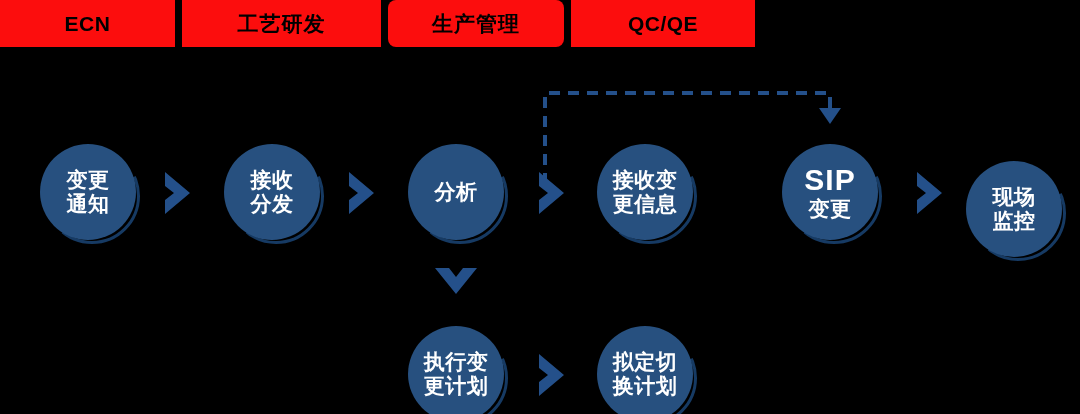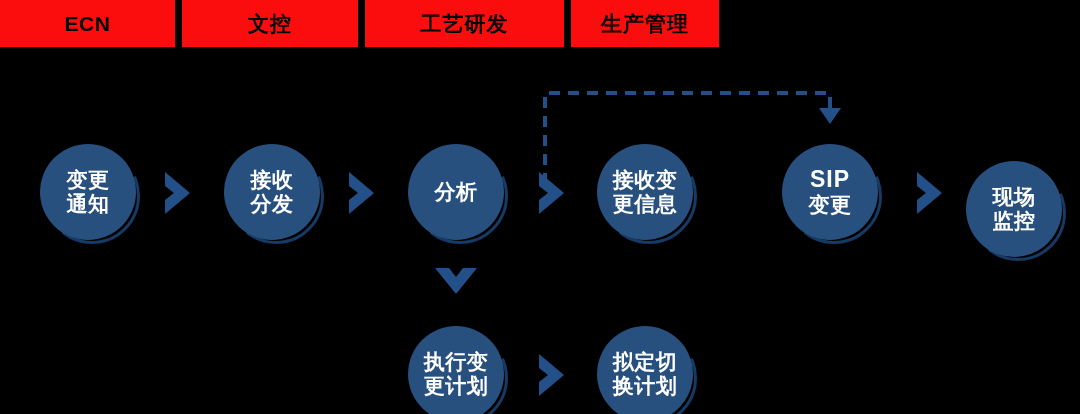--- a/index.html
+++ b/index.html
@@ -85,21 +85,21 @@
   }
   .node .disc .line {
     color: #FFFFFF;
     font-size: 21px;
     font-weight: bold;
     line-height: 1.12;
     letter-spacing: 0.5px;
     white-space: nowrap;
   }
   .node .disc .line.latin {
-    font-size: 23px;
+    font-size: 30px;
     letter-spacing: 1px;
   }
 
   
   .chev {
     position: absolute;
     width: 30px;
     height: 46px;
   }
   .chev svg { display: block; }
@@ -122,28 +122,28 @@
 </style>
 </head>
 <body>
 
 <div id="stage">
 
   <div id="header-band">
     <div class="header-cell" style="width:175px;">
       <span class="header-label latin">ECN</span>
     </div>
-    <div class="header-cell" style="width:176px;">
-      <span class="header-label">文控</span>
-    </div>
     <div class="header-cell" style="width:199px;">
       <span class="header-label">工艺研发</span>
     </div>
-    <div class="header-cell" style="width:148px;">
+    <div class="header-cell" style="width:176px;border-radius:8px;">
       <span class="header-label">生产管理</span>
+    </div>
+    <div class="header-cell" style="width:184px;">
+      <span class="header-label latin">QC/QE</span>
     </div>
   </div>
 
   <div id="dashed-path">
     <svg width="320" height="110" viewBox="0 0 320 110">
       <path d="M 11 100 L 11 9 L 296 9 L 296 24" fill="none" stroke="#24508A" stroke-width="4" stroke-dasharray="11 8"></path>
       <path d="M 285 24 L 296 40 L 307 24 Z" fill="#24508A"></path>
     </svg>
   </div>
 

